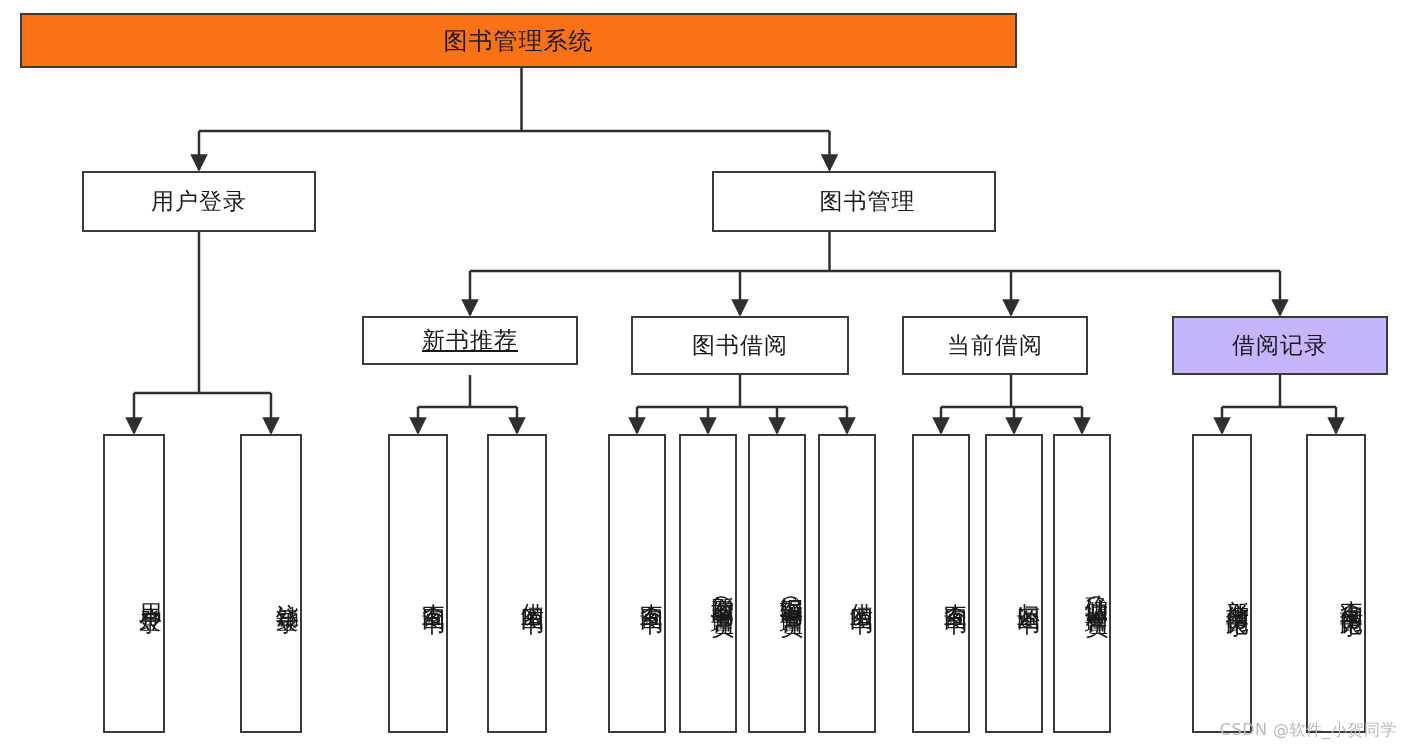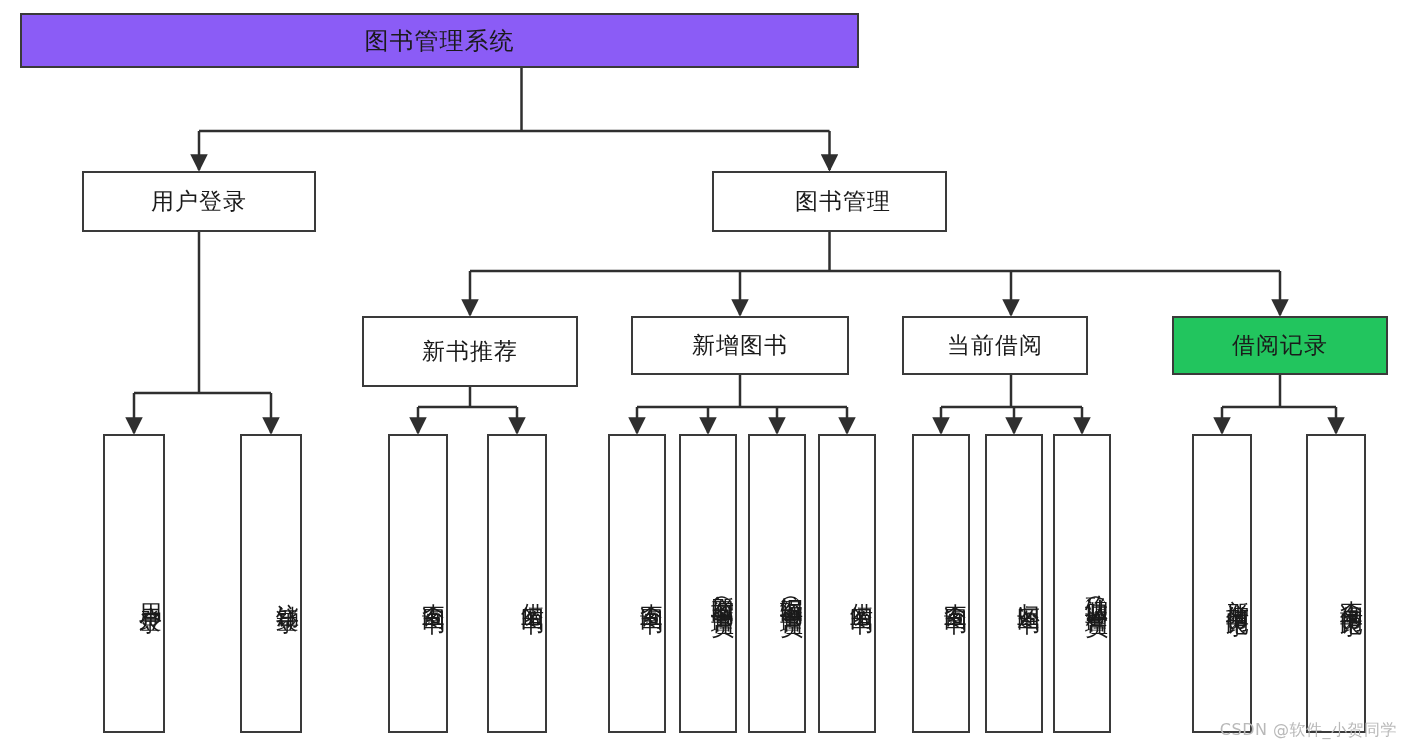--- a/index.html
+++ b/index.html
@@ -106,39 +106,39 @@
       <line x1="941" y1="407" x2="1082" y2="407" stroke="#2f2f2f" stroke-width="2.5"></line>
       <line x1="941" y1="407" x2="941" y2="433" stroke="#2f2f2f" stroke-width="2.5" marker-end="url(#arrow)"></line>
       <line x1="1014" y1="407" x2="1014" y2="433" stroke="#2f2f2f" stroke-width="2.5" marker-end="url(#arrow)"></line>
       <line x1="1082" y1="407" x2="1082" y2="433" stroke="#2f2f2f" stroke-width="2.5" marker-end="url(#arrow)"></line>
       <line x1="1280" y1="375" x2="1280" y2="407" stroke="#2f2f2f" stroke-width="2.5"></line>
       <line x1="1222" y1="407" x2="1336" y2="407" stroke="#2f2f2f" stroke-width="2.5"></line>
       <line x1="1222" y1="407" x2="1222" y2="433" stroke="#2f2f2f" stroke-width="2.5" marker-end="url(#arrow)"></line>
       <line x1="1336" y1="407" x2="1336" y2="433" stroke="#2f2f2f" stroke-width="2.5" marker-end="url(#arrow)"></line>
     </svg>
   <div id="nodes-layer">
-      <div class="node horiz root" style="left: 20px; top: 13px; width: 839px; height: 55px; border-color: rgb(58, 58, 58); background: #8b5cf6; color: rgb(26, 26, 26);">
+      <div class="node horiz root" style="left: 20px; top: 13px; width: 997px; height: 55px; border-color: rgb(58, 58, 58); background: #f97316; color: rgb(26, 26, 26);">
         <span class="htext">图书管理系统</span>
       </div>
       <div class="node horiz" style="left: 82px; top: 171px; width: 234px; height: 61px; border-color: rgb(58, 58, 58); background: rgb(255, 255, 255); color: rgb(26, 26, 26);">
         <span class="htext">用户登录</span>
       </div>
-      <div class="node horiz" style="left: 712px; top: 171px; width: 235px; height: 61px; border-color: rgb(58, 58, 58); background: rgb(255, 255, 255); color: rgb(26, 26, 26); padding-left: 27px;">
+      <div class="node horiz" style="left: 712px; top: 171px; width: 284px; height: 61px; border-color: rgb(58, 58, 58); background: rgb(255, 255, 255); color: rgb(26, 26, 26); padding-left: 27px;">
         <span class="htext">图书管理</span>
       </div>
-      <div class="node horiz" style="left: 362px; top: 316px; width: 216px; height: 71px; border-color: rgb(58, 58, 58); background: rgb(255, 255, 255); color: rgb(26, 26, 26);">
+      <div class="node horiz" style="left: 362px; top: 316px; width: 216px; height: 49px; border-color: rgb(58, 58, 58); background: rgb(255, 255, 255); color: rgb(26, 26, 26); text-decoration: underline;">
         <span class="htext">新书推荐</span>
       </div>
       <div class="node horiz" style="left: 631px; top: 316px; width: 218px; height: 59px; border-color: rgb(58, 58, 58); background: rgb(255, 255, 255); color: rgb(26, 26, 26);">
-        <span class="htext">新增图书</span>
+        <span class="htext">图书借阅</span>
       </div>
       <div class="node horiz" style="left: 902px; top: 316px; width: 186px; height: 59px; border-color: rgb(58, 58, 58); background: rgb(255, 255, 255); color: rgb(26, 26, 26);">
         <span class="htext">当前借阅</span>
       </div>
-      <div class="node horiz" style="left: 1172px; top: 316px; width: 216px; height: 59px; border-color: rgb(58, 58, 58); background: #22c55e; color: rgb(26, 26, 26);">
+      <div class="node horiz" style="left: 1172px; top: 316px; width: 216px; height: 59px; border-color: rgb(58, 58, 58); background: #c4b5fd; color: rgb(26, 26, 26);">
         <span class="htext">借阅记录</span>
       </div>
       <div class="node vert" style="left: 103px; top: 434px; width: 62px; height: 299px; border-color: rgb(58, 58, 58); background: rgb(255, 255, 255); color: rgb(26, 26, 26);">
         <span class="vtext">用户登录</span>
       </div>
       <div class="node vert" style="left: 240px; top: 434px; width: 62px; height: 299px; border-color: rgb(58, 58, 58); background: rgb(255, 255, 255); color: rgb(26, 26, 26);">
         <span class="vtext">注销登录</span>
       </div>
       <div class="node vert" style="left: 388px; top: 434px; width: 60px; height: 299px; border-color: rgb(58, 58, 58); background: rgb(255, 255, 255); color: rgb(26, 26, 26);">
         <span class="vtext">查询图书</span>

